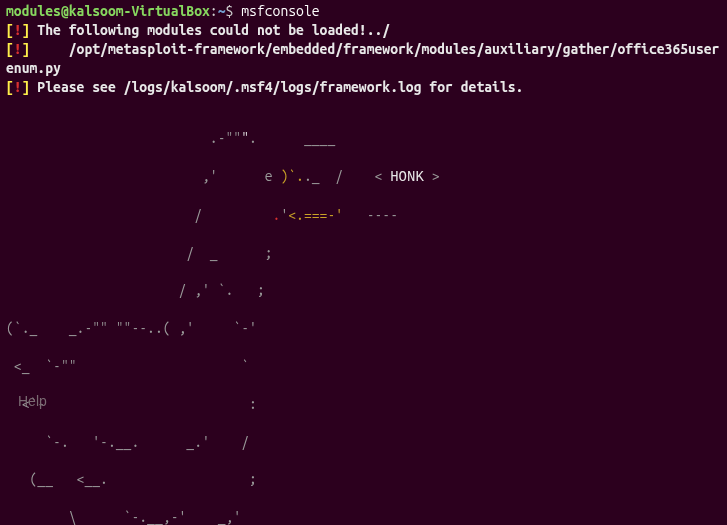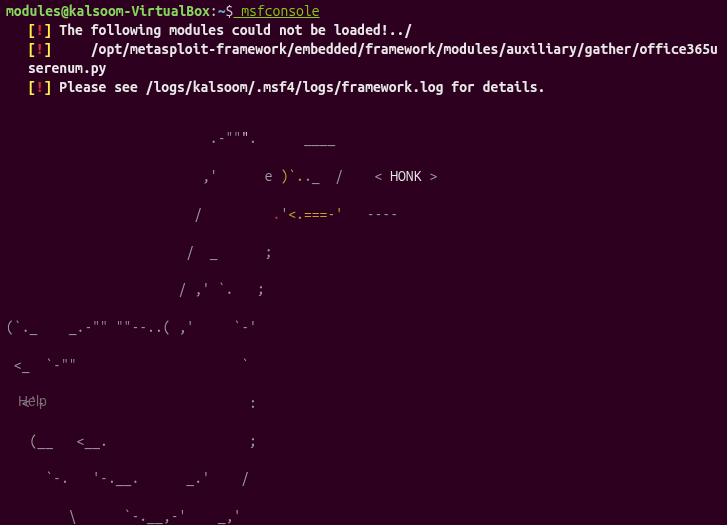--- a/index.html
+++ b/index.html
@@ -29,22 +29,21 @@
       color: #d0d0d0;
     }
     .tilde {
       color: #729fcf;
       font-weight: bold;
     }
     .dollar {
       color: #d0d0d0;
     }
     .cmd {
-      color: #84cc16;
-      text-decoration: underline;
+      color: #ffffff;
     }
     .warn-bracket {
       color: #ffef4a;
       font-weight: bold;
     }
     .warn-bang {
       color: #d93030;
       font-weight: bold;
     }
     .msg-text {
@@ -54,20 +53,21 @@
       word-break: break-all;
     }
     .ascii-block {
       white-space: pre;
       color: #9a9a9a;
       margin-top: 14px;
       letter-spacing: 0;
     }
     .ascii-block .honk-word {
       color: #e8e8e8;
+      font-family: Liberation Mono, monospace;
     }
     .ascii-block .eye {
       color: #e8e8e8;
     }
     .ascii-block .beak {
       color: #c9a227;
     }
     .ascii-block .nostril {
       color: #d93030;
     }
@@ -75,21 +75,20 @@
       position: absolute;
       left: 18px;
       top: 392px;
       color: #7a6a72;
       font-size: 14px;
       font-family: sans-serif;
     }
     .line {
       white-space: pre-wrap;
       word-break: break-all;
-      margin-left: 22px;
     }
   </style>
 </head>
 <body>
 
 <div class="prompt-line"><span class="user-host">modules@kalsoom-VirtualBox</span><span class="colon">:</span><span class="tilde">~</span><span class="dollar">$</span><span class="cmd"> </span><span class="cmd">msfconsole</span></div>
 
 <div class="line"><span class="warn-bracket">[</span><span class="warn-bang">!</span><span class="warn-bracket">]</span><span class="msg-text"> The following modules could not be loaded!../</span></div>
 
 <div class="line"><span class="warn-bracket">[</span><span class="warn-bang">!</span><span class="warn-bracket">]</span><span class="msg-text">     /opt/metasploit-framework/embedded/framework/modules/auxiliary/gather/office365userenum.py</span></div>
@@ -98,22 +97,22 @@
 
 <div class="ascii-block">
 <div><span>                          .-""</span><span class="eye">"</span><span>.      ____</span></div>
 <div><span>                         ,'      e </span><span class="beak">)`.</span><span>._  /    &lt; </span><span class="honk-word">HONK</span><span> &gt;</span></div>
 <div><span>                        /         </span><span class="nostril">.</span><span>'</span><span class="beak">&lt;.===-'</span><span>   ----</span></div>
 <div>                       /  _      ;</div>
 <div>                      / ,' `.   ;</div>
 <div>(`._    _.-"" ""--..( ,'     `-'</div>
 <div> &lt;_  `-""                     `</div>
 <div>  &lt;`-                          :</div>
+<div>     `-.   '-.__.      _.'    /</div>
 <div>   (__   &lt;__.                  ;</div>
-<div>     `-.   '-.__.      _.'    /</div>
 <div>        \      `-.__,-'    _,'</div>
 
 
 
 
 
 
 
 
 </div>

